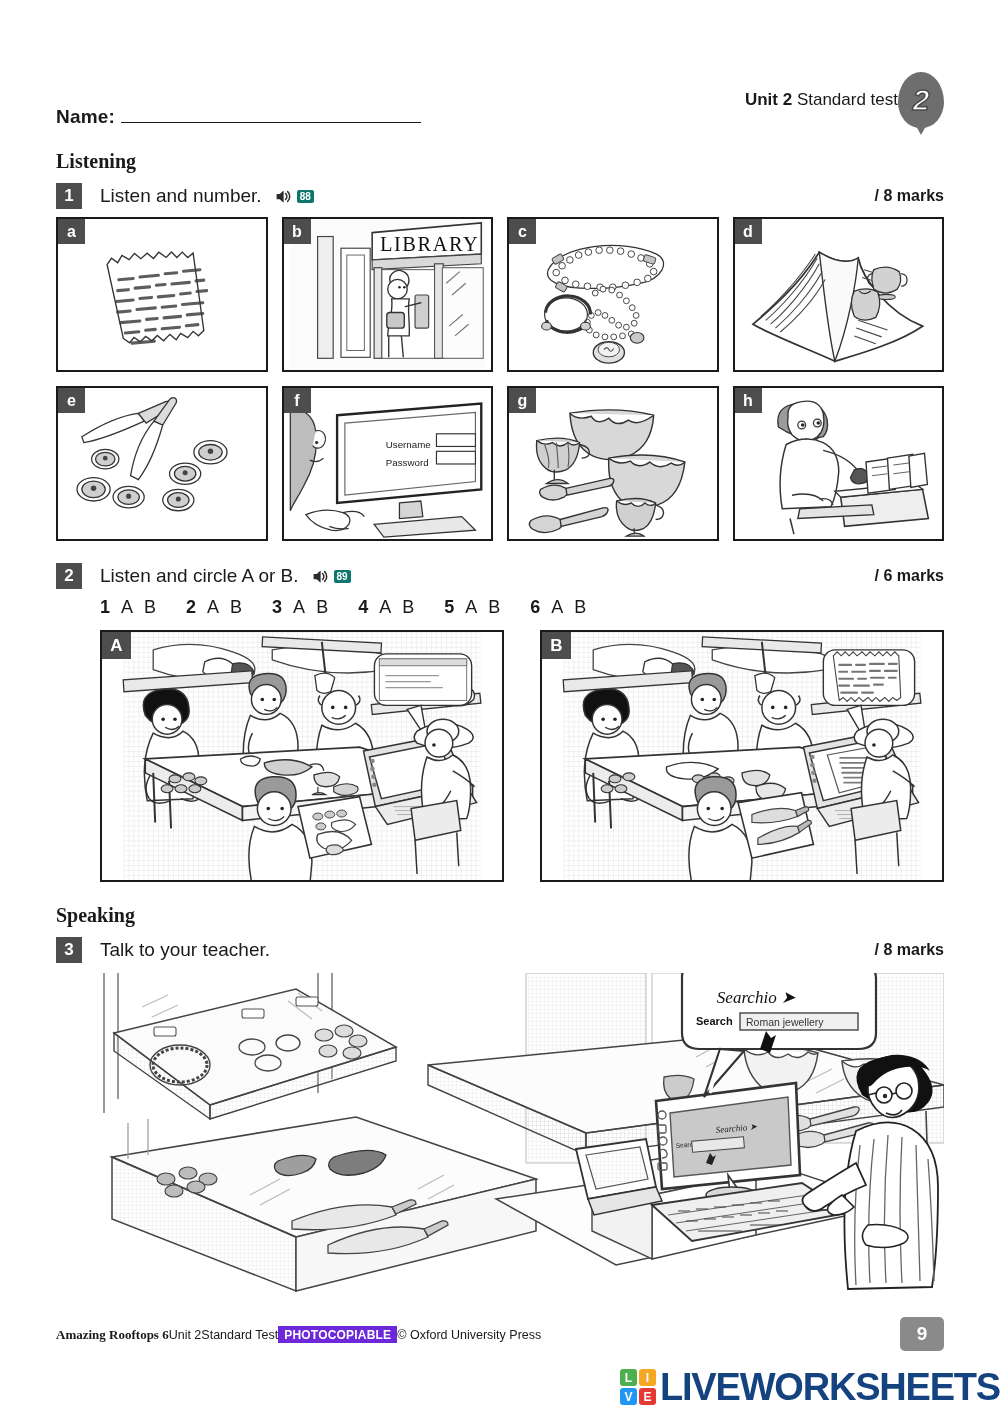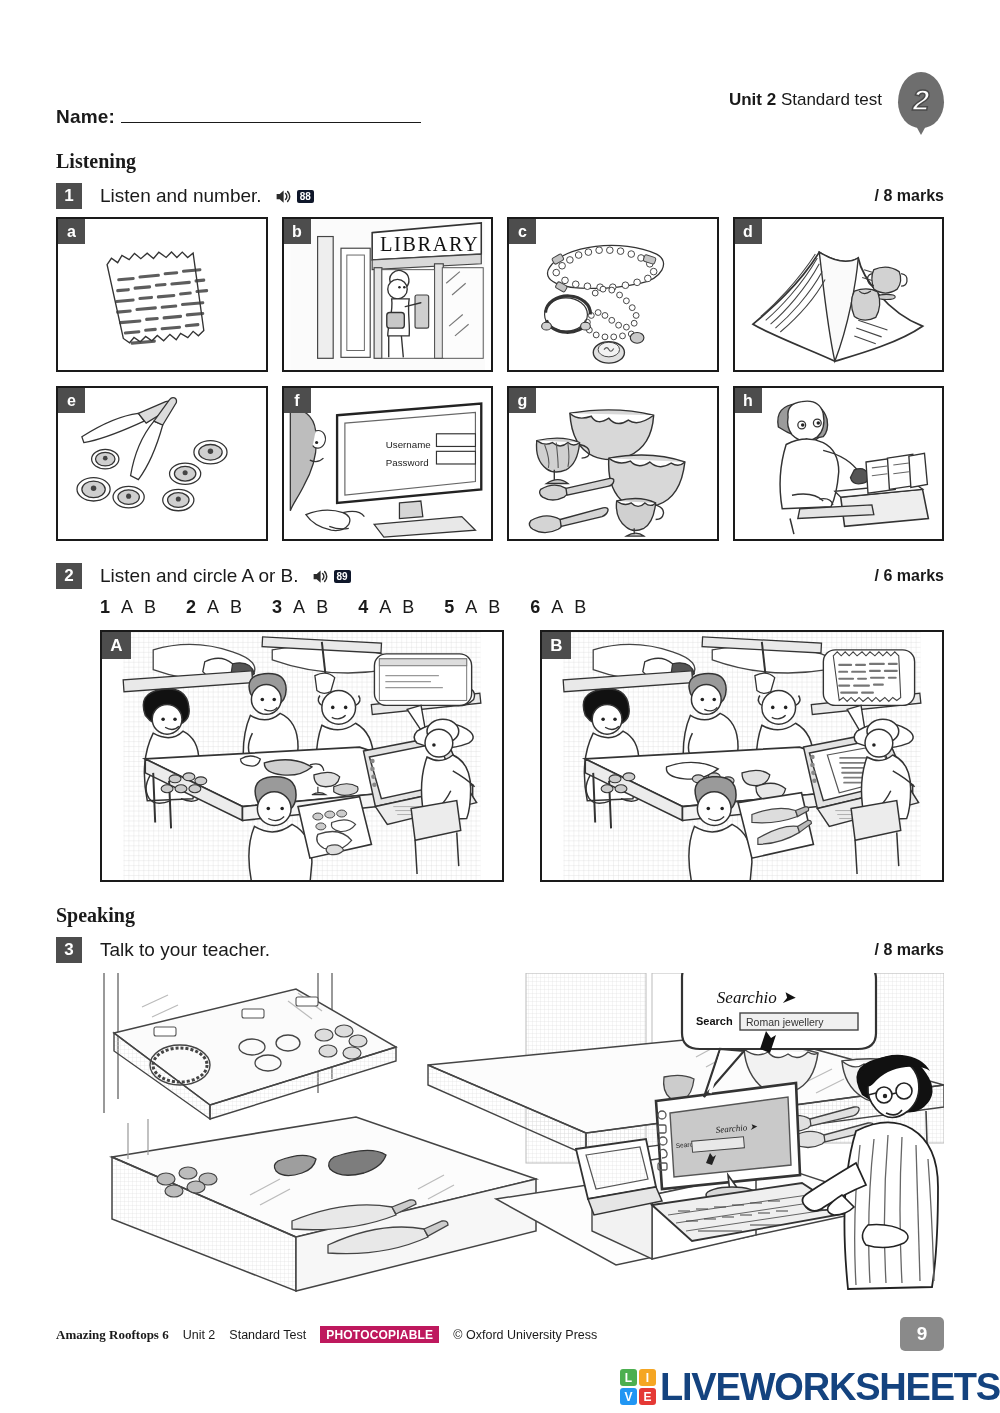--- a/index.html
+++ b/index.html
@@ -12,21 +12,21 @@
     position: relative;
     overflow: hidden;
   }
   .page { position: relative; width: 1000px; height: 1413px; padding: 0 56px; }
 
   
   .header { display: flex; align-items: flex-end; justify-content: space-between; padding-top: 64px; }
   .name-row { display: flex; align-items: baseline; gap: 6px; }
   .name-label { font-size: 19px; font-weight: bold; letter-spacing: .2px; }
   .name-line { width: 300px; border-bottom: 1.6px solid #1a1a1a; height: 20px; }
-  .unit-row { display: flex; align-items: center; gap: 16px; padding-top: 8px; }
+  .unit-row { display: flex; align-items: center; gap: 0; padding-top: 8px; }
   .unit-text { font-size: 17px; }
   .unit-text b { font-weight: bold; }
   .balloon {
     width: 46px; height: 56px; background: #6e6e6e;
     border-radius: 50% 50% 48% 48% / 54% 54% 46% 46%;
     position: relative; display: flex; align-items: center; justify-content: center;
   }
   .balloon::after {
     content: ""; position: absolute; bottom: -7px; left: 50%; transform: translateX(-50%);
     width: 0; height: 0; border-left: 5px solid transparent; border-right: 5px solid transparent;
@@ -42,21 +42,21 @@
   .ex-row { display: flex; align-items: center; gap: 0; margin-bottom: 8px; }
   .ex-num {
     width: 26px; height: 26px; background: #4d4d4d; color: #fff;
     font-size: 17px; font-weight: bold; display: flex; align-items: center;
     justify-content: center; flex: 0 0 auto;
   }
   .ex-label { font-size: 19px; font-weight: normal; margin-left: 18px; }
   .audio { display: flex; align-items: center; gap: 2px; margin-left: 12px; }
   .spk { width: 21px; height: 21px; display: block; }
   .track {
-    background: #0f172a; color: #fff; font-size: 10px; font-weight: bold;
+    background: #0f766e; color: #fff; font-size: 10px; font-weight: bold;
     padding: 2px 3px 1px 3px; border-radius: 2px; line-height: 1;
   }
   .marks { margin-left: auto; font-size: 16px; font-weight: bold; }
 
   
   .grid4 { display: grid; grid-template-columns: repeat(4, 1fr); gap: 14px; }
   .grid4.second { margin-top: 14px; }
   .pic {
     position: relative; border: 2.5px solid #1a1a1a; background: #fff;
     height: 155px; overflow: hidden;
@@ -82,24 +82,24 @@
     position: absolute; top: 0; left: 0; width: 29px; height: 27px; background: #4d4d4d;
     color: #fff; font-size: 17px; font-weight: bold; display: flex;
     align-items: center; justify-content: center; z-index: 5;
   }
 
   
   .speakpic { margin-top: 10px; height: 320px; position: relative; overflow: hidden; }
 
   
   .footer { position: absolute; left: 56px; right: 56px; bottom: 62px; display: flex; align-items: center; }
-  .f-items { display: flex; align-items: baseline; gap: 14px; font-size: 12.5px; }
+  .f-items { display: flex; align-items: baseline; font-size: 12.5px; }
   .f-title { font-weight: bold; font-family: "Liberation Serif", serif; font-size: 13px; }
   .f-photocopiable {
-    background: #be185d; color: #fff; font-weight: bold; font-size: 12px;
+    background: #6d28d9; color: #fff; font-weight: bold; font-size: 12px;
     padding: 2px 6px 1px 6px; letter-spacing: .2px;
   }
   .pagenum {
     margin-left: auto; width: 44px; height: 34px; background: #8a8a8a; color: #fff;
     border-radius: 5px; display: flex; align-items: center; justify-content: center;
     font-size: 19px; font-weight: bold;
   }
   .lw-logo { position: absolute; right: 0px; bottom: 8px; display: flex; align-items: center; gap: 4px; }
   .lw-grid { display: grid; grid-template-columns: 17px 17px; grid-template-rows: 17px 17px; gap: 2px; }
   .lw-cell {

